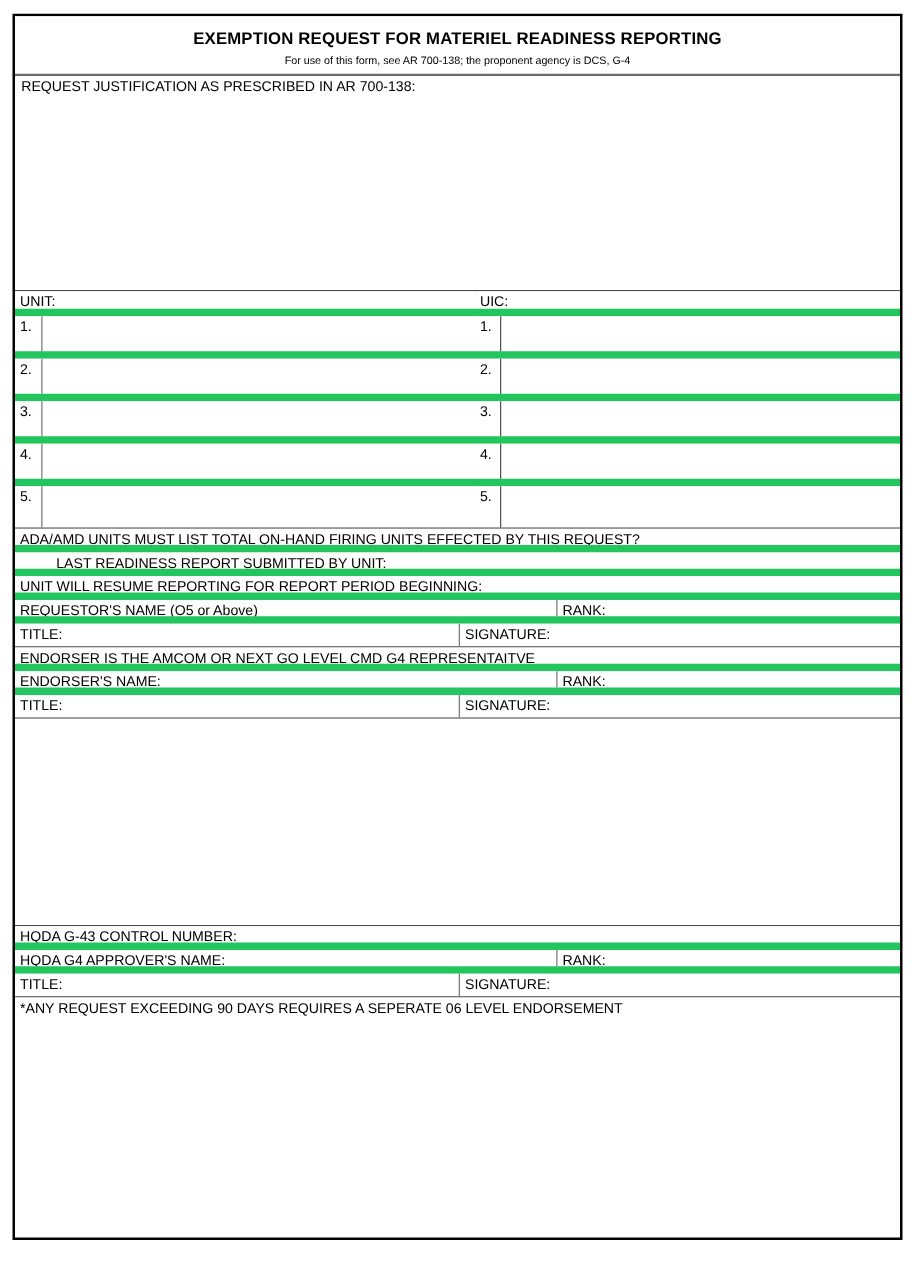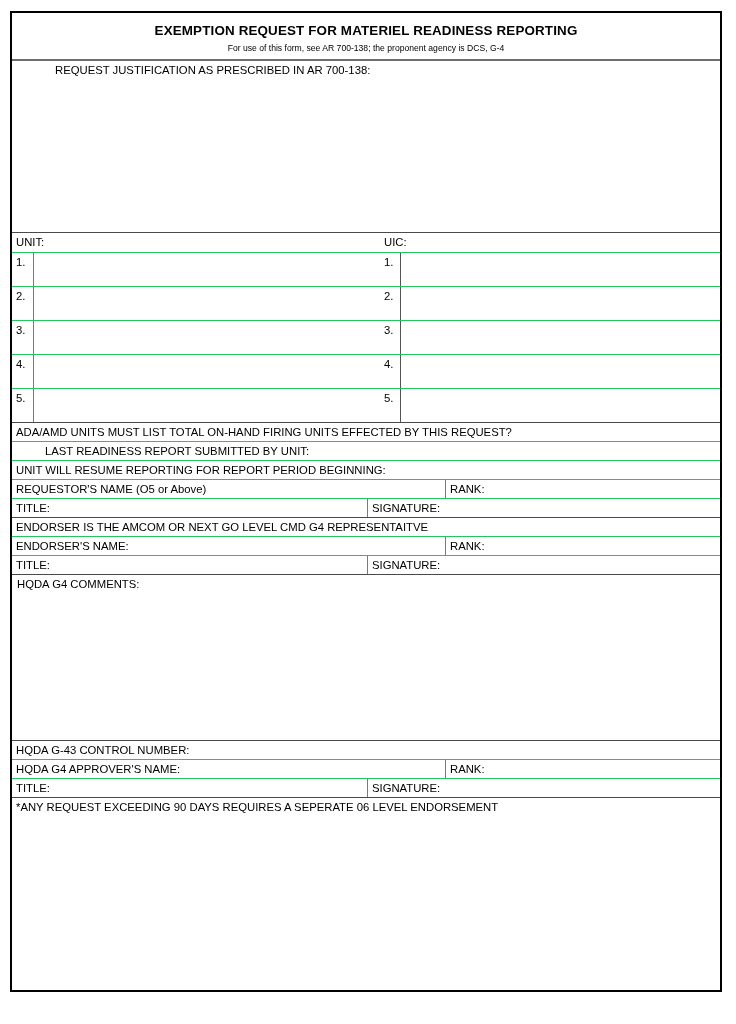--- a/index.html
+++ b/index.html
@@ -33,21 +33,21 @@
     width: 712px;
     height: 981px;
     border: 2.5px solid #000;
     background: #fff;
   }
 
   
   .row {
     position: relative;
     width: 100%;
-    border-bottom: 1px solid #22c55e;
+    border-bottom: 6px solid #22c55e;
     background: #fff;
   }
   .row:last-child { border-bottom: none; }
 
   .cell {
     position: absolute;
     top: 0;
     height: 100%;
     padding: 3px 0 0 4px;
     font-size: 11.3px;
@@ -147,21 +147,21 @@
 
 <div class="page">
 
   <div class="form-frame">
 
     <div class="header-block">
       <div class="form-title">EXEMPTION REQUEST FOR MATERIEL READINESS REPORTING</div>
       <div class="form-subtitle">For use of this form, see AR 700-138;  the proponent agency is DCS, G-4</div>
     </div>
 
-    <div class="block" style="height:172px;padding-left:38px;">
+    <div class="block" style="height:172px;">
       <div class="block-label">REQUEST JUSTIFICATION AS PRESCRIBED IN AR 700-138:</div>
       <div class="block-fill" style="height:150px;"></div>
     </div>
 
     <div class="grid-wrap">
       <div class="vrule" style="left:368px;"></div>
 
       <div class="row grid-head">
         <div class="cell" style="left:0px;width:368px;">UNIT:</div>
         <div class="cell" style="left:368px;width:344px;">UIC:</div>
@@ -235,21 +235,20 @@
       <div class="cell" style="left:0px;width:433px;">ENDORSER'S NAME:</div>
       <div class="cell vline" style="left:433px;width:279px;">RANK:</div>
     </div>
 
     <div class="row" style="height:19px;border-bottom:1.5px solid #4a4a4a;">
       <div class="cell" style="left:0px;width:355px;">TITLE:</div>
       <div class="cell vline" style="left:355px;width:357px;">SIGNATURE:</div>
     </div>
 
     <div class="block" style="height:166px;">
-      <div class="block-label">HQDA G4 COMMENTS:</div>
       <div class="block-fill" style="height:144px;"></div>
     </div>
 
     <div class="row" style="height:19px;">
       <div class="cell" style="left:0px;width:712px;">HQDA G-43 CONTROL NUMBER:</div>
     </div>
 
     <div class="row" style="height:19px;">
       <div class="cell" style="left:0px;width:433px;">HQDA G4 APPROVER'S NAME:</div>
       <div class="cell vline" style="left:433px;width:279px;">RANK:</div>

